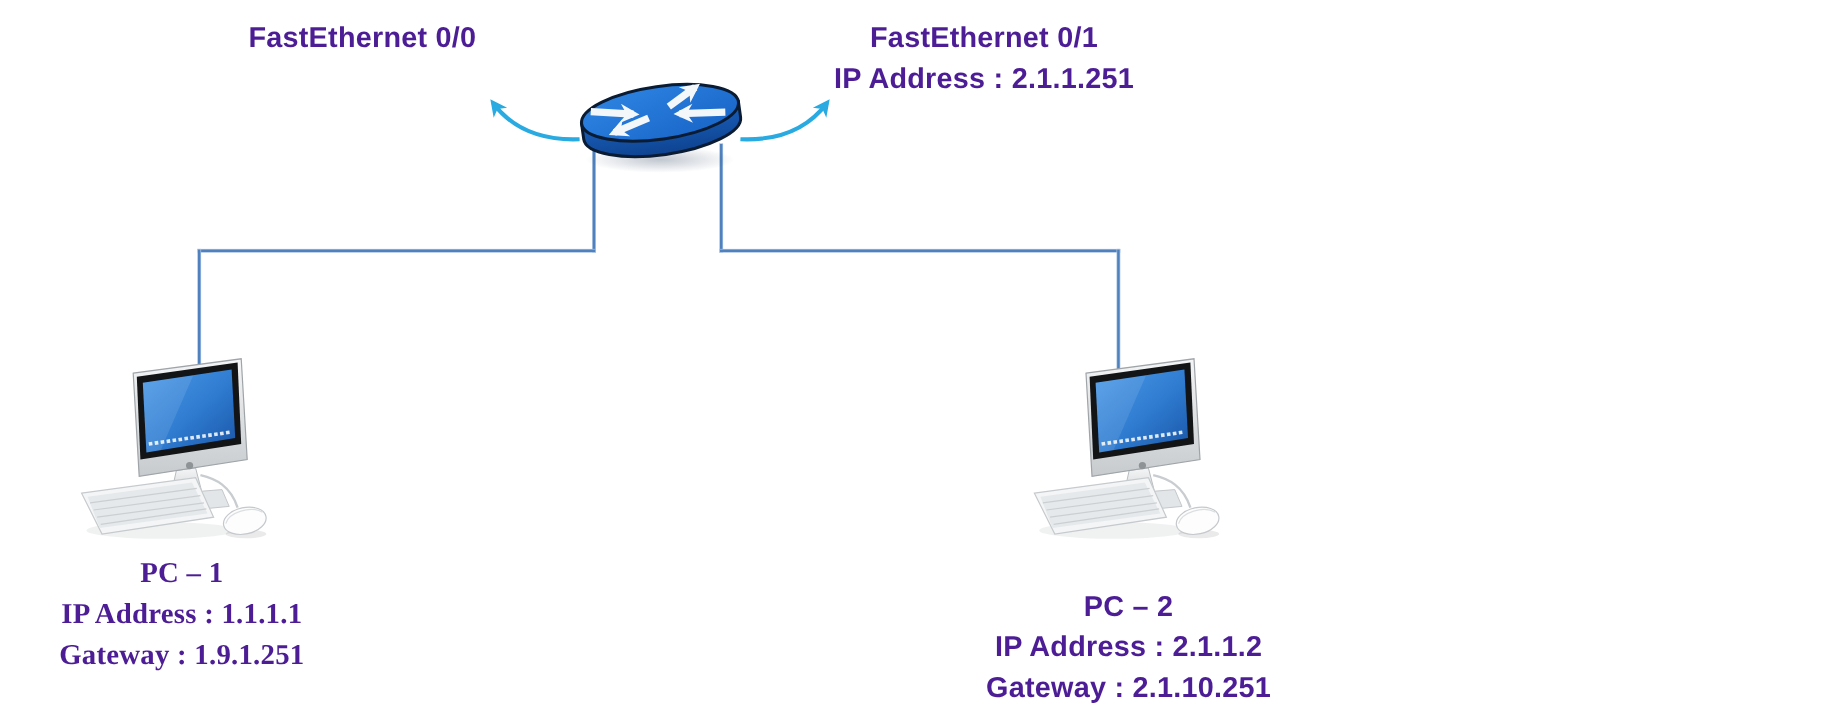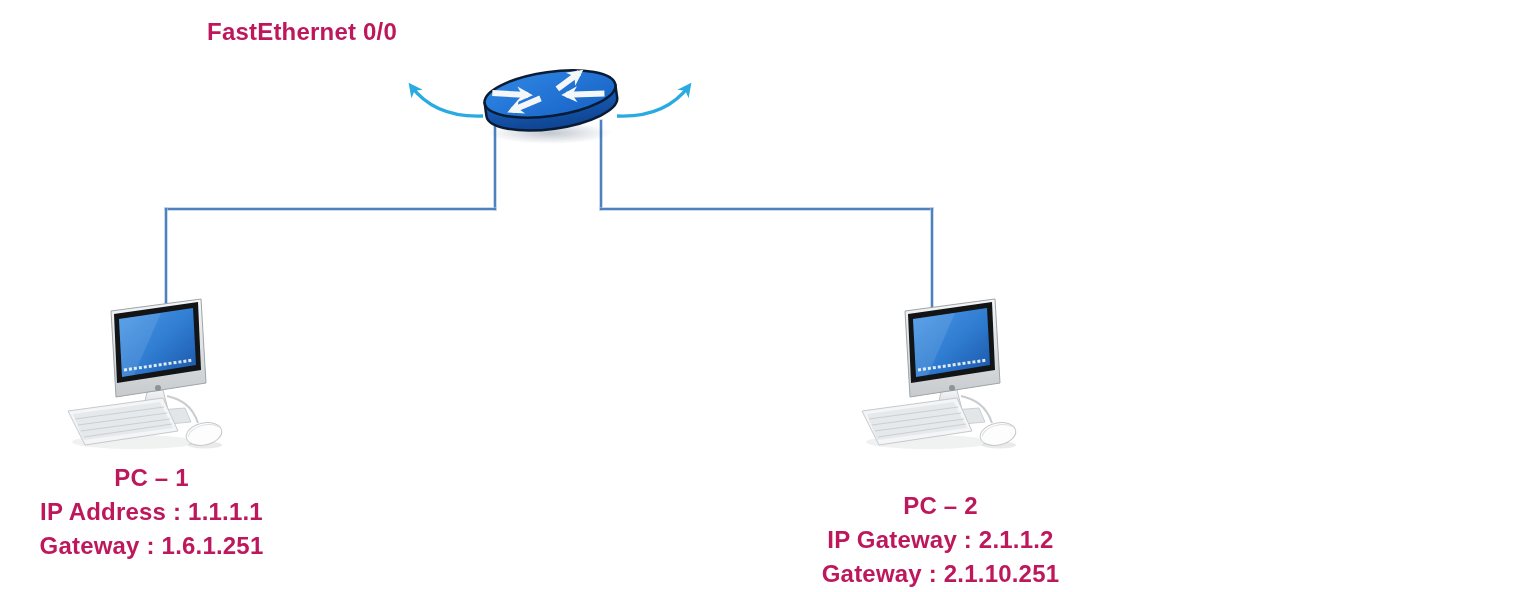--- a/index.html
+++ b/index.html
@@ -2,21 +2,21 @@
 <html><head>
 <meta charset="utf-8">
 <style>
   html,body{margin:0;padding:0;background:#fff;}
   .canvas{
     position:relative;width:1525px;height:592px;background:#ffffff;overflow:hidden;
     font-family:"Liberation Sans",sans-serif;
   }
   .net-label{
     position:absolute;text-align:center;font-weight:bold;font-size:24px;line-height:34px;
-    color:#be185d;letter-spacing:0.2px;white-space:nowrap;
+    color:#4c1d95;letter-spacing:0.2px;white-space:nowrap;
   }
   .net-label div{white-space:nowrap;}
   .line{position:absolute;background:#4E81BD;box-shadow:0 0 0 0.6px #A8C3E2;z-index:1;}
   .dev{position:absolute;z-index:2;}
   .lbl{z-index:3;}
 </style>
 </head>
 <body>
 
 <div class="canvas">
@@ -132,25 +132,29 @@
       <line x1="11" y1="127" x2="100" y2="115" stroke="#CBCFD2" stroke-width="1"></line>
       <line x1="14" y1="133" x2="103" y2="121" stroke="#CBCFD2" stroke-width="1"></line>
       <line x1="17" y1="139" x2="106" y2="127" stroke="#CBCFD2" stroke-width="1"></line>
       <line x1="20" y1="145" x2="108" y2="132" stroke="#CBCFD2" stroke-width="1"></line>
     </g>
   </svg>
 
   <div class="net-label lbl" style="left:127px;top:15px;width:350px;">
     <div>FastEthernet 0/0</div>
   </div>
+  <div class="net-label lbl" style="left:645px;top:15px;width:350px;">
+    <div>FastEthernet 0/1</div>
+    <div>IP Address : 2.1.1.251</div>
+  </div>
 
-  <div class="net-label lbl" style="left:0px;top:461px;width:303px;">
+  <div class="net-label lbl" style="left:0px;top:461px;width:303px;font-family:Liberation Serif, serif;">
     <div>PC – 1</div>
     <div>IP Address : 1.1.1.1</div>
-    <div>Gateway : 1.6.1.251</div>
+    <div>Gateway : 1.9.1.251</div>
   </div>
   <div class="net-label lbl" style="left:789px;top:461px;width:303px;margin-top:28px;">
     <div>PC – 2</div>
-    <div>IP Gateway : 2.1.1.2</div>
+    <div>IP Address : 2.1.1.2</div>
     <div>Gateway : 2.1.10.251</div>
   </div>
 
 </div>
 
 </body></html>

